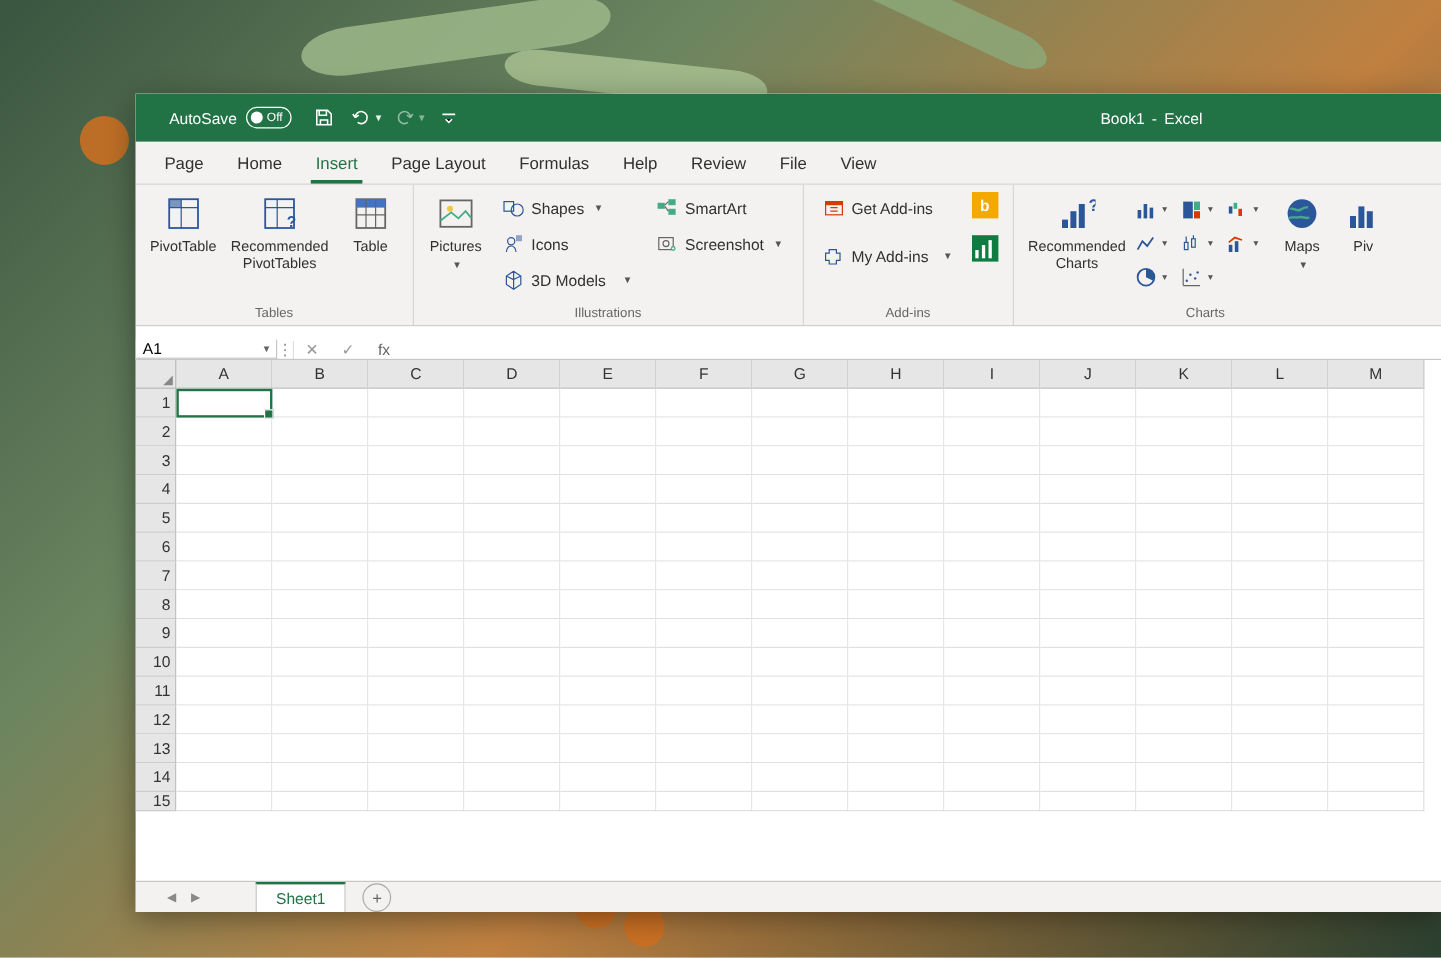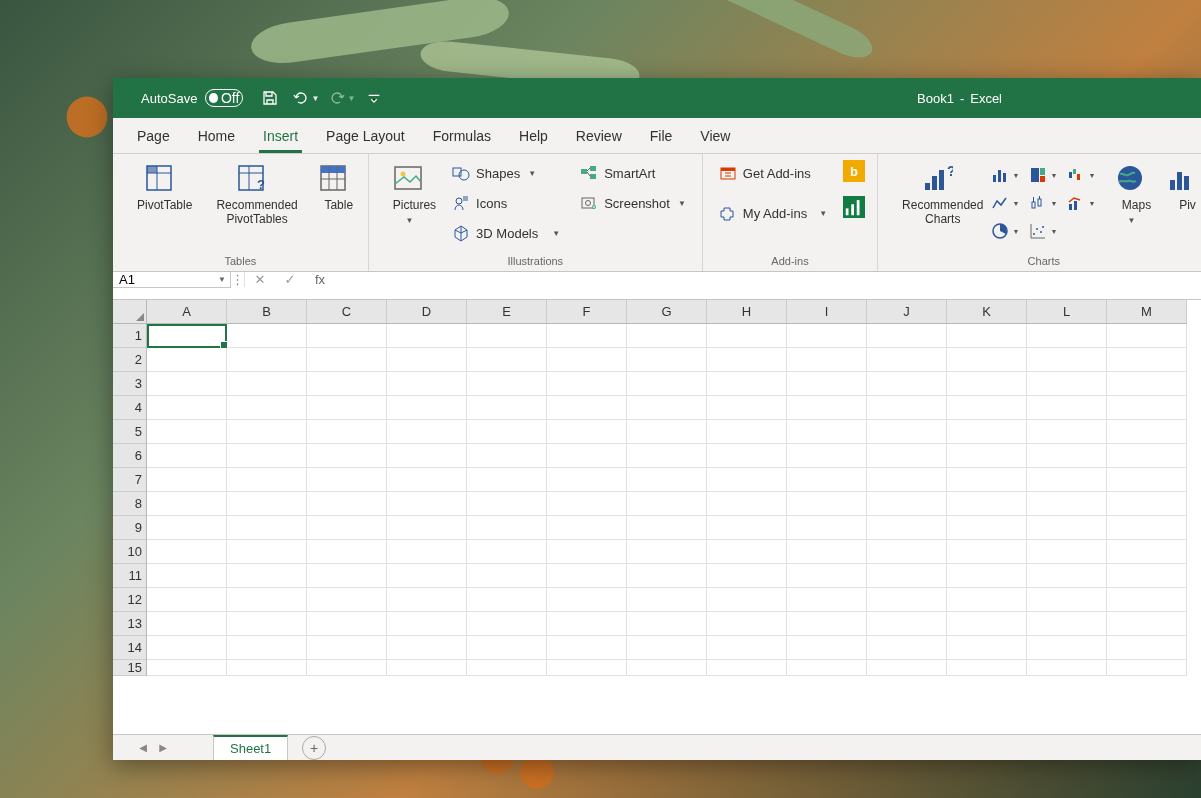--- a/index.html
+++ b/index.html
@@ -41,21 +41,21 @@
     color: #fff;
     display: flex;
     align-items: center;
     font-size: 13px;
     padding: 0 10px;
     position: relative;
   }
   .autosave { display:flex; align-items:center; gap:8px; margin-left:18px;}
   .toggle {
     width:38px; height:18px; border:1px solid #fff; border-radius:9px;
-    display:flex; align-items:center; padding:0 3px; font-size:14px; gap:3px;
+    display:flex; align-items:center; padding:0 3px; font-size:10px; gap:3px;
   }
   .toggle .dot { width:10px; height:10px; background:#fff; border-radius:50%; }
   .qat { display:flex; align-items:center; gap:10px; margin-left:14px;}
   .qat-btn { width:26px; height:26px; display:flex; align-items:center; justify-content:center; cursor:pointer; color:#fff;}
   .qat-btn svg { width:16px; height:16px; }
   .qat-btn.dim { opacity:0.5; }
   .drop { font-size:8px; margin-left:2px; opacity:0.9;}
   .title-center { position:absolute; left:50%; transform:translateX(260px); display:flex; gap:6px;}
 
   
@@ -98,39 +98,39 @@
     padding: 4px 8px 2px;
   }
   .group-row { display:flex; align-items:flex-start; gap:4px; flex:1;}
   .group-label { font-size:11px; color:#666; margin-top:auto; padding:2px 0;}
   .big {
     display:flex; flex-direction:column; align-items:center; justify-content:flex-start;
     padding: 4px 4px 0; min-width:54px; cursor:pointer; text-align:center;
     gap:4px;
   }
   .big .ico { width:32px; height:32px; display:flex; align-items:center; justify-content:center;}
-  .big .lbl { font-size:12px; line-height:1.2;margin-left:12px; }
+  .big .lbl { font-size:12px; line-height:1.2; }
   .small-col { display:flex; flex-direction:column; gap:4px; padding:2px 4px;}
   .small {
     display:flex; align-items:center; gap:6px; padding:2px 4px; cursor:pointer; height:26px;
     font-size:13px; white-space:nowrap;
   }
   .small .ico { width:18px; height:18px; display:flex; align-items:center; justify-content:center;}
   .sdrop { font-size:8px; color:#555; margin-left:2px;}
   .chart-grid { display:grid; grid-template-columns:repeat(3,32px); grid-template-rows:repeat(3,26px); gap:2px 6px; padding-top:4px;}
   .chart-btn { display:flex; align-items:center; cursor:pointer; gap:1px;}
   .chart-btn .ico{ width:18px;height:18px;}
   .chart-btn .sdrop{font-size:7px;}
 
   
   .fbar {
     height: 28px;
     background: #fff;
     display:flex;
-    align-items:flex-start;
+    align-items:flex-end;
     border-bottom:1px solid #c8c6c4;
     font-size:13px;
   }
   .namebox {
     width:118px; border:1px solid #c8c6c4; border-top:none; border-left:none;
     display:flex; align-items:center; padding:0 6px; position:relative;
     background:#fff;
   }
   .namebox .dd { position:absolute; right:4px; font-size:8px; color:#666;}
   .fbar-sep { width:14px; border-right:1px solid #e0e0e0; display:flex; align-items:center; justify-content:center; color:#888;}

